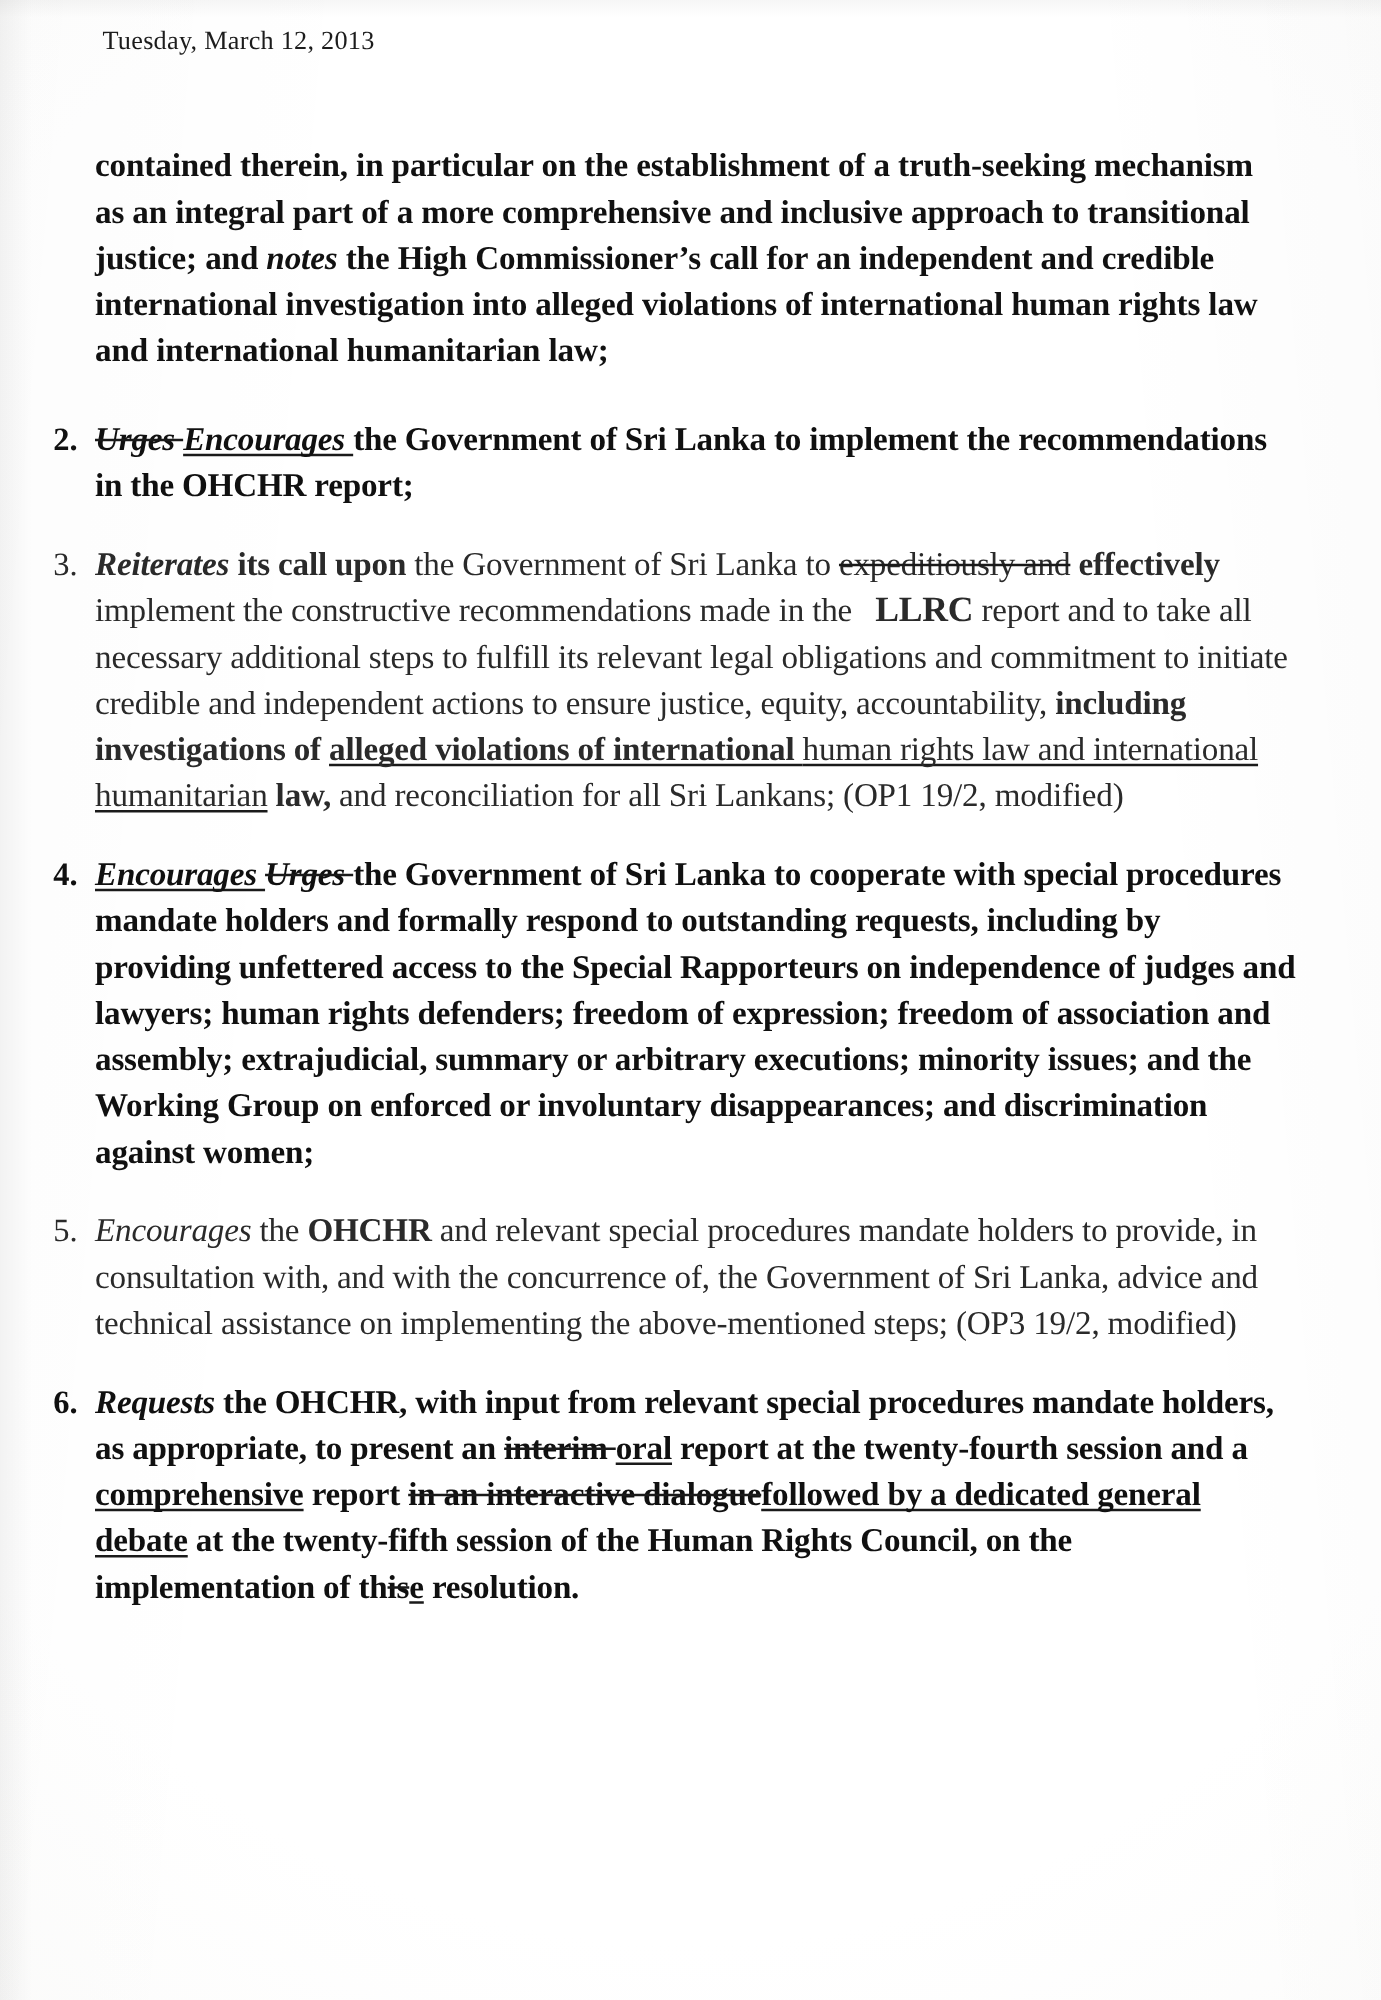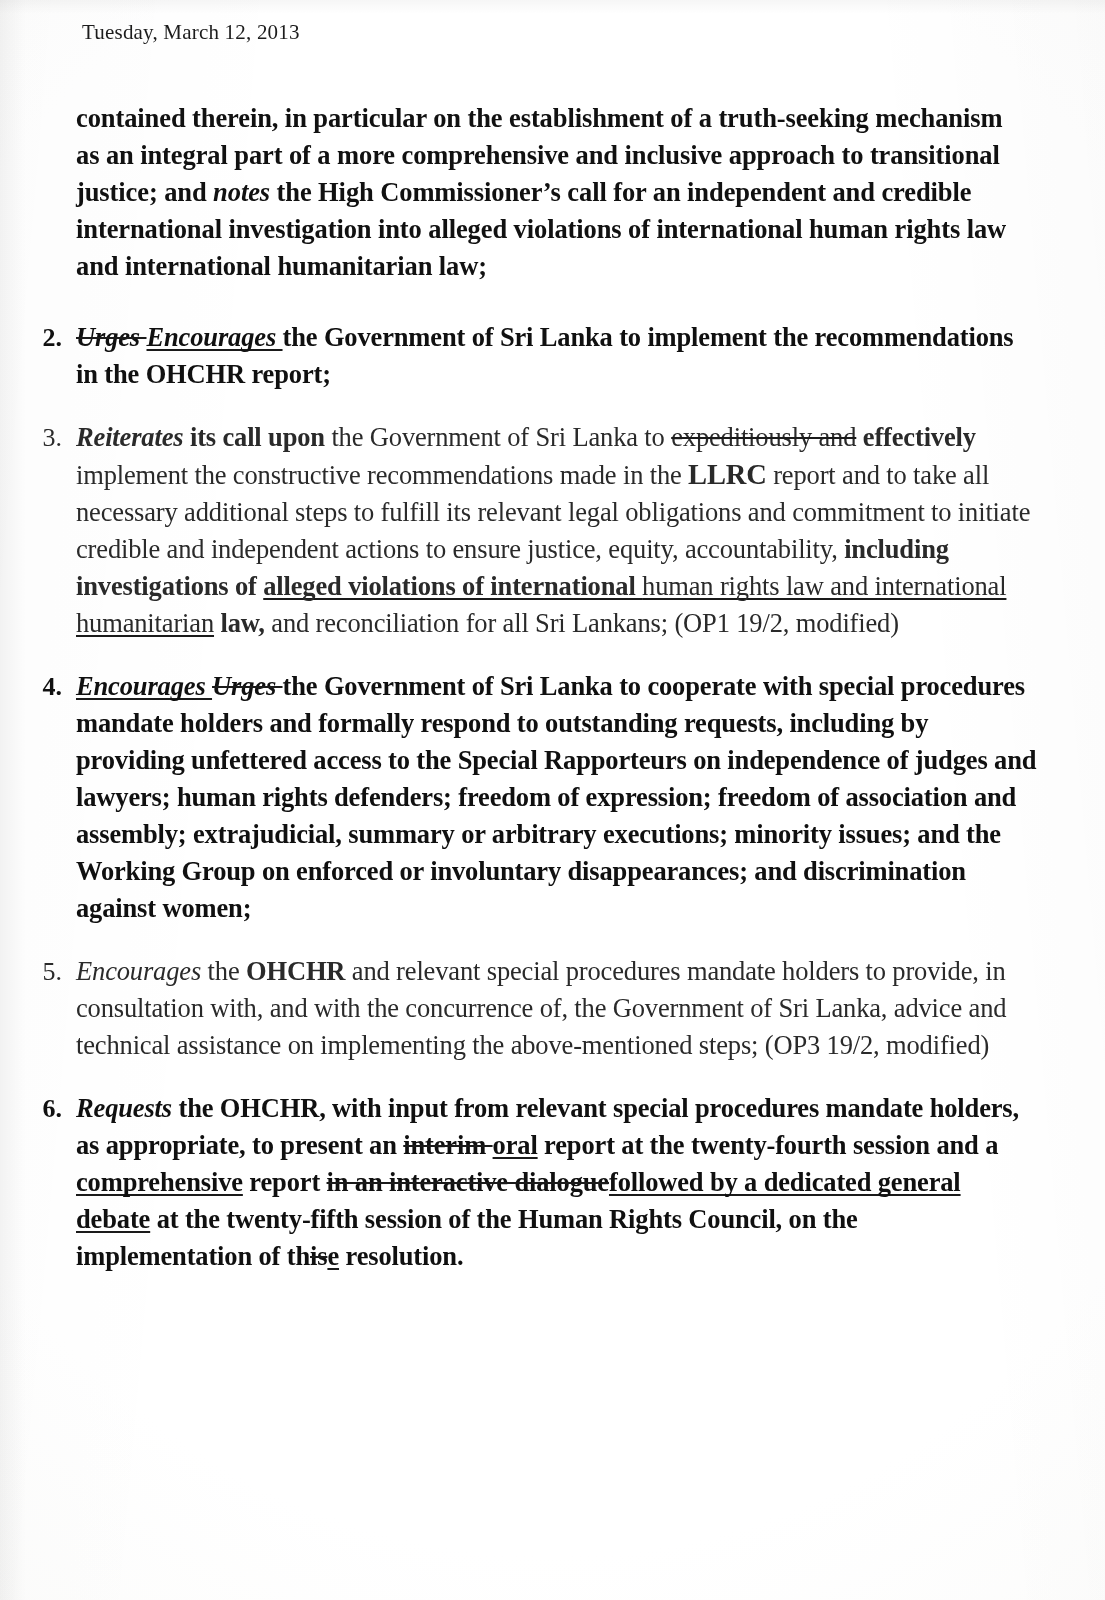--- a/index.html
+++ b/index.html
@@ -55,21 +55,21 @@
     left: 82px;
     top: 20px;
     font-size: 21px;
     letter-spacing: 0.2px;
     color: #1c1c1c;
   }
 
   .body-block {
     position: absolute;
     left: 30px;
-    top: 100px;
+    top: 114px;
     width: 1010px;
   }
 
   
   .para-cont {
     margin-left: 46px;
     width: 950px;
     font-size: 26.5px;
     line-height: 37px;
     font-weight: bold;
@@ -115,21 +115,21 @@
     text-decoration-color: #1a1a1a;
     margin-top: 12px;
   }
   .ul {
     text-decoration: underline;
     text-decoration-thickness: 2px;
     text-decoration-skip-ink: none;
     text-underline-offset: 3px;
     text-decoration-color: #1a1a1a;
   }
-  .big { font-size: 28.5px; }
+  .big { font-size: 28.5px; margin-left: 12px; }
   .gap-md { height: 26px; }
   .gap-lg { height: 34px; }
 </style>
 </head>
 <body>
 
 <div class="page">
   <div class="scan-noise"></div>
   <div class="edge-shadow-left"></div>
   <div class="edge-shadow-top"></div>

